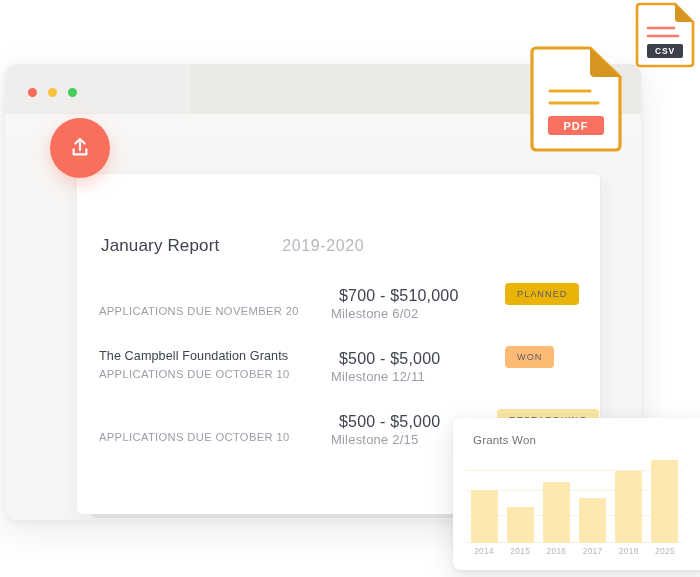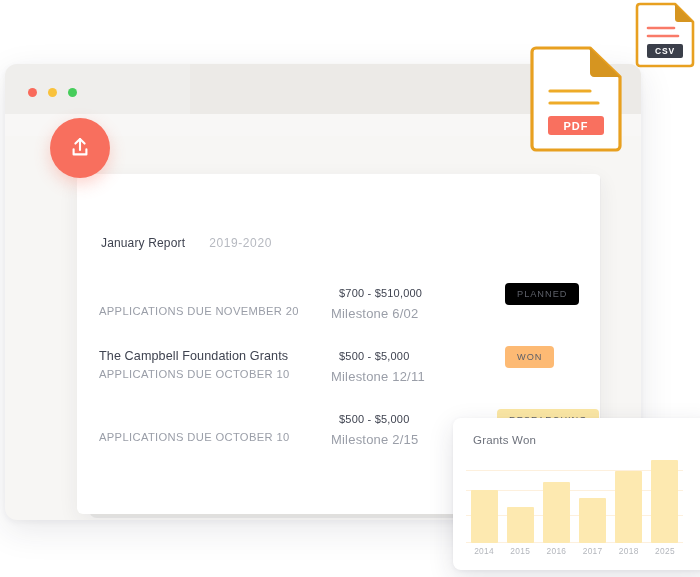--- a/index.html
+++ b/index.html
@@ -48,47 +48,47 @@
     box-shadow:0 6px 20px rgba(40,40,60,.07);
     overflow:hidden;
   }
   .sheet-divider{
     position:absolute;right:0;top:0;width:1px;height:100%;background:#ebeaea;
   }
 
   
   .report-head{position:absolute;left:24px;top:62px;display:flex;align-items:baseline;}
   .report-title{
-    font-size:12px;color:#3f4350;letter-spacing:.15px;font-weight:400;
+    font-size:17px;color:#3f4350;letter-spacing:.15px;font-weight:400;
   }
   .report-range{
-    margin-left:24px;font-size:12px;color:#b6b9c0;letter-spacing:.6px;
+    margin-left:63px;font-size:16px;color:#b6b9c0;letter-spacing:.6px;
   }
 
   
   .rows{position:absolute;left:22px;top:112px;width:500px;}
   .grant-row{position:relative;height:63px;}
   .g-name{
     position:absolute;left:0;top:0;font-size:12.6px;color:#3f4350;letter-spacing:.1px;
   }
   .g-sub{
     position:absolute;left:0;top:19px;font-size:11.2px;color:#9a9ea8;letter-spacing:.35px;
   }
   .g-amount{
-    position:absolute;left:240px;top:1px;font-size:11px;color:#3f4350;letter-spacing:.2px;
+    position:absolute;left:240px;top:1px;font-size:16px;color:#3f4350;letter-spacing:.2px;
   }
   .g-milestone{
     position:absolute;left:232px;top:20px;font-size:13px;color:#9a9ea8;letter-spacing:.2px;
   }
   .badge{
     position:absolute;left:406px;top:-3px;height:22px;line-height:22px;
     border-radius:4px;font-size:9.2px;letter-spacing:1px;text-align:center;
     color:#5d6069;padding:0 12px;white-space:nowrap;
   }
-  .badge.planned{background:#000000;padding-left:12px;}
+  .badge.planned{background:#eab308;padding-left:12px;}
   .badge.won{background:#fdba74;left:406px;}
   .badge.researching{background:#fbe7a4;left:398px;}
 
   
   .fab{
     position:absolute;left:50px;top:118px;width:60px;height:60px;border-radius:50%;
     background:#f86f5e;z-index:8;
     box-shadow:0 6px 16px rgba(248,111,94,.30);
     display:flex;align-items:center;justify-content:center;
   }

